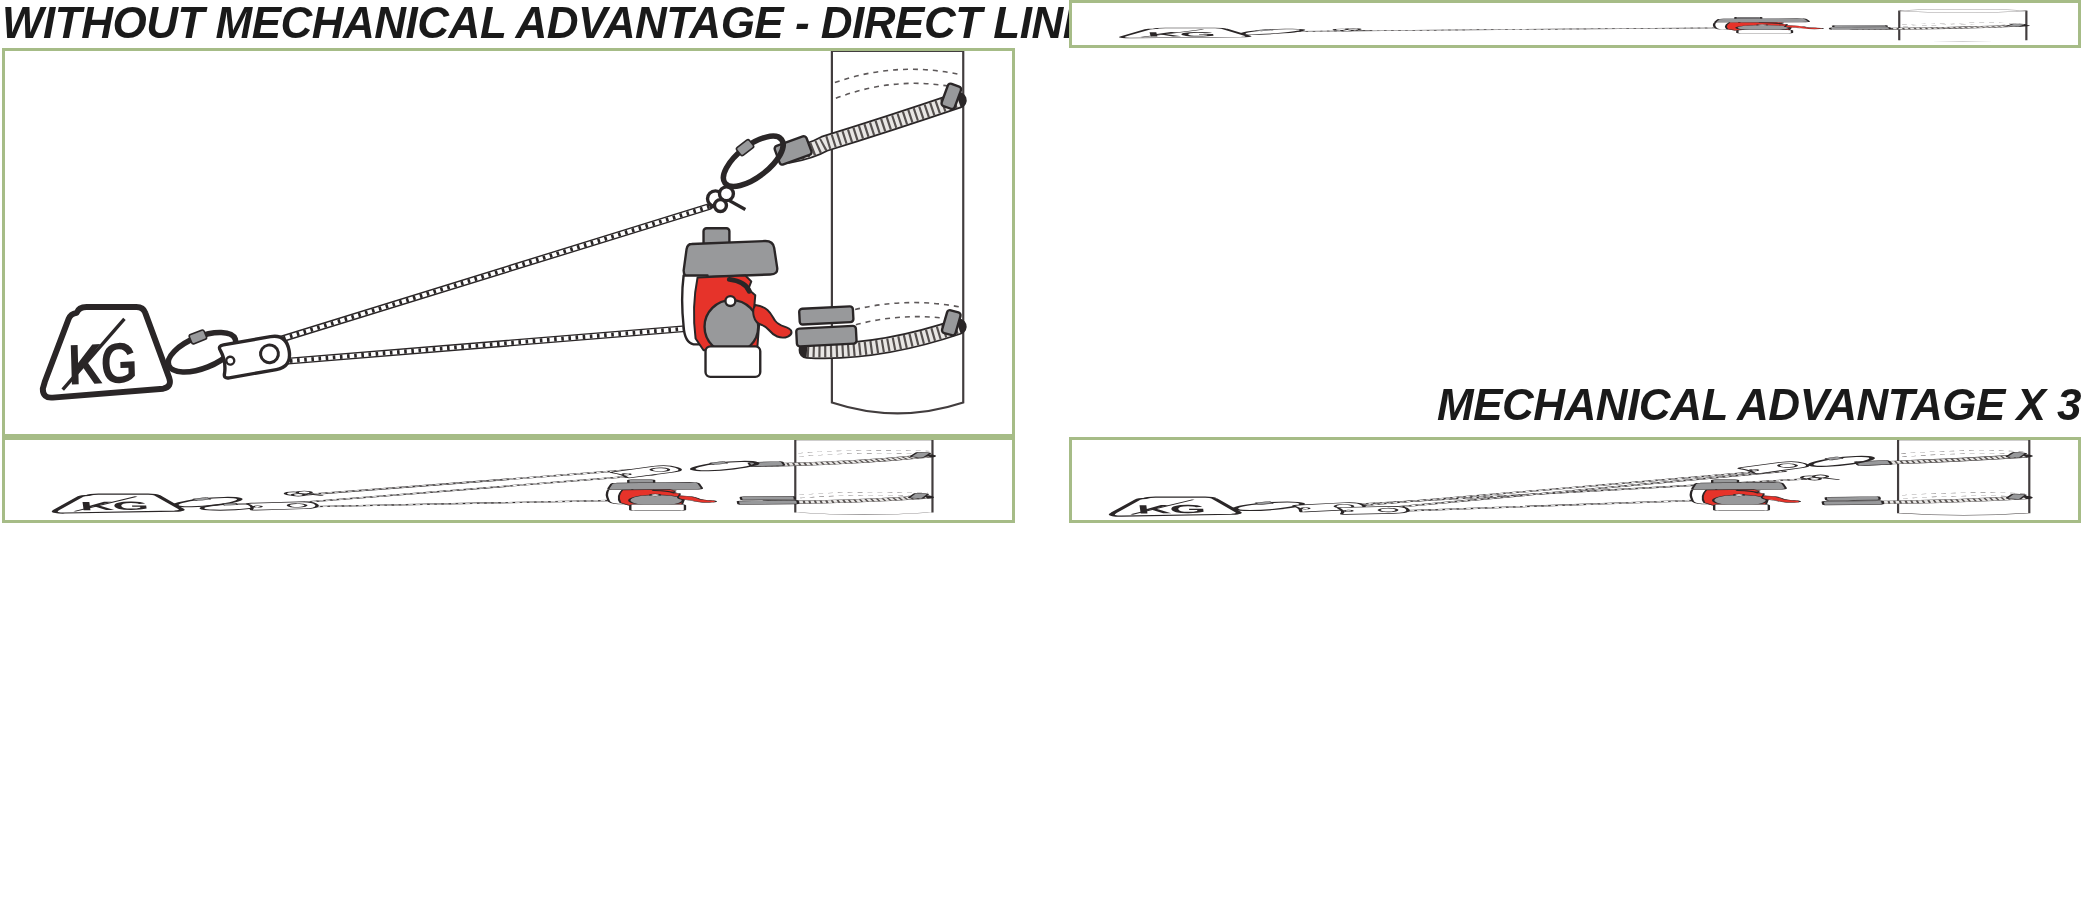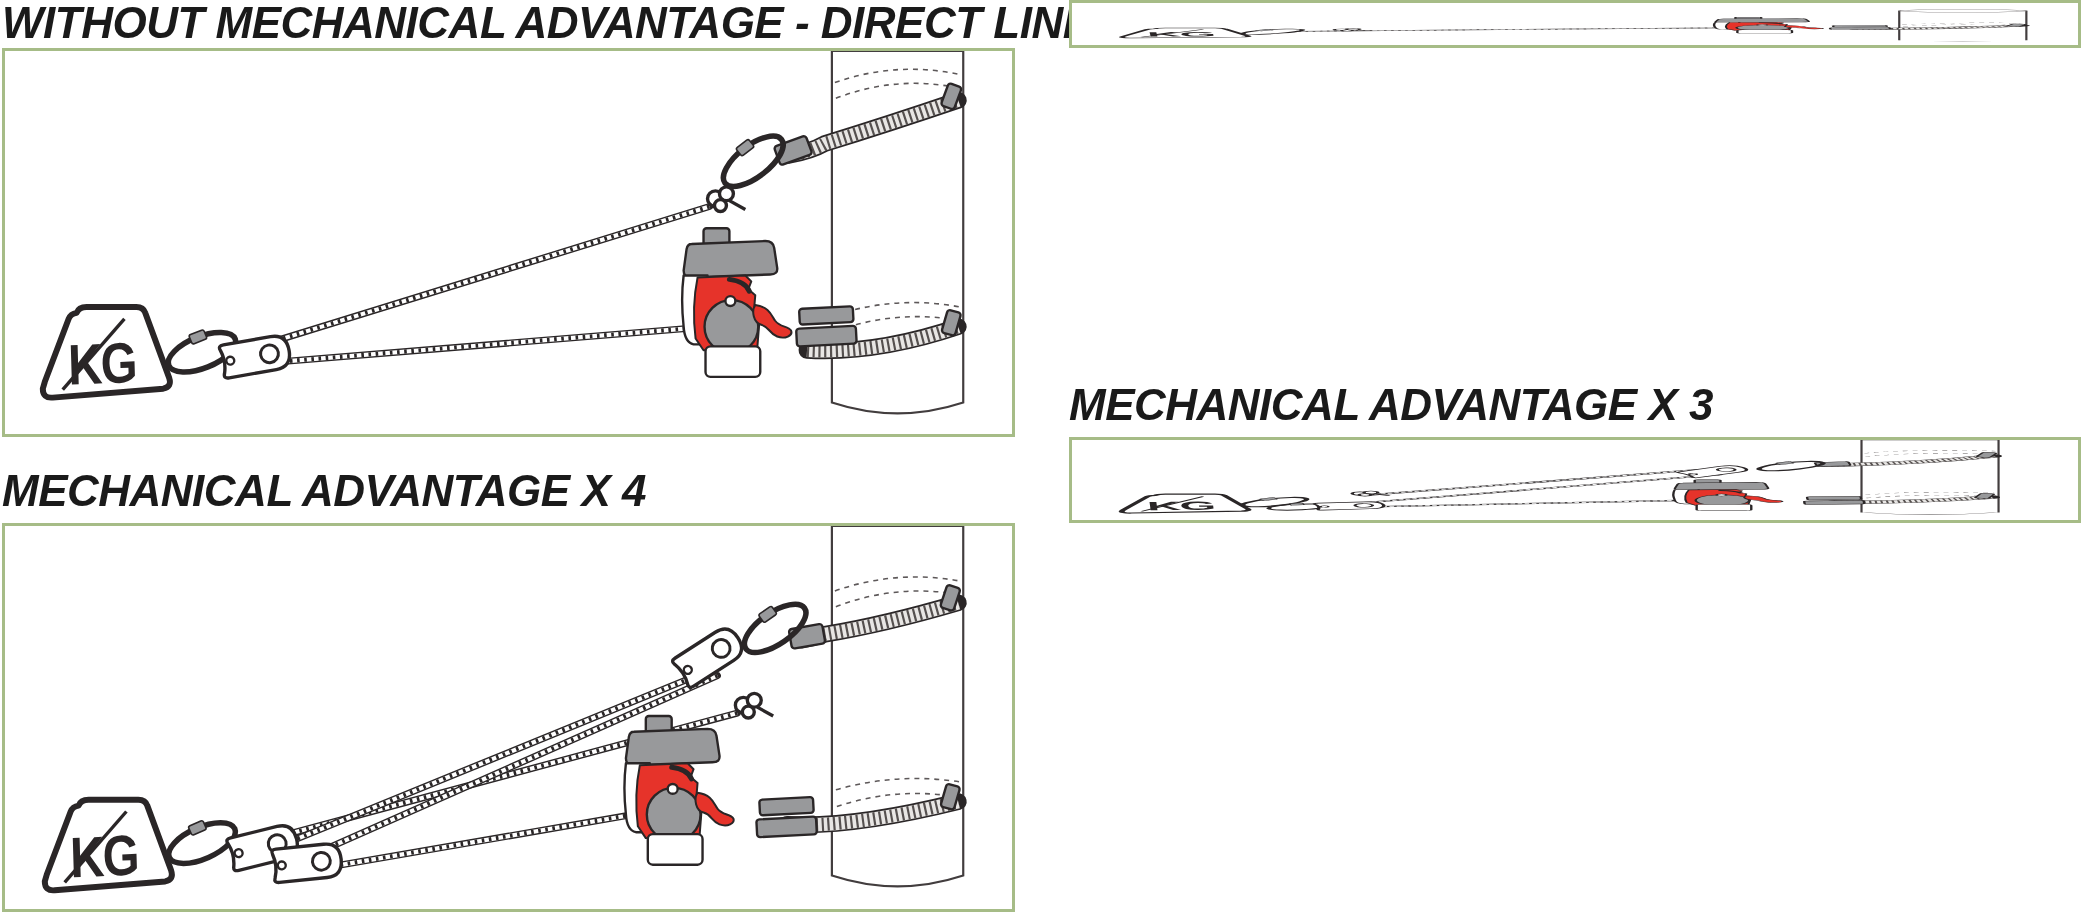--- a/index.html
+++ b/index.html
@@ -11,21 +11,21 @@
     column-gap:54px;
     grid-template-rows:48px 389px 86px 389px;
     padding-left:2px;box-sizing:border-box;
   }
   .ptitle{
     font-weight:bold;font-style:italic;
     font-size:44px;letter-spacing:-0.5px;color:#1a1a1a;
     line-height:1;white-space:nowrap;
   }
   .ptitle.row1{align-self:start;padding-top:1px;}
-  .ptitle.row2{align-self:end;padding-bottom:10px;}
+  .ptitle.row2{align-self:end;padding-bottom:10px;text-align:right;}
   .panel{
     border:3px solid var(--border,#a6bc87);
     background:#ffffff;box-sizing:border-box;
     position:relative;
   }
   .panel svg{display:block;width:100%;height:100%;}
   
   .mg  {fill:var(--gray,#98999b);stroke:var(--ink,#2a2627);stroke-width:2.4;stroke-linejoin:round;}
   .mg2 {fill:var(--gray,#98999b);stroke:var(--ink,#2a2627);stroke-width:1.6;}
   .wh  {fill:#ffffff;stroke:var(--ink,#2a2627);stroke-width:2.4;stroke-linejoin:round;}
@@ -160,21 +160,20 @@
       <use href="#carabiner-shape" transform="translate(752,112) rotate(-38)"></use>
       <use href="#knot-shape" transform="translate(714,150)"></use>
       <use href="#weight-shape" transform="translate(34,260)"></use>
       <text class="kg" transform="translate(64,339) scale(0.82,1) rotate(-2)">KG</text>
       <use href="#carabiner-shape" transform="translate(198,306) rotate(-22)"></use>
       <use href="#pulley-shape" transform="translate(252,310) rotate(-10)"></use>
     </svg>
   </div>
 
   <div class="ptitle row2">MECHANICAL ADVANTAGE X 3</div>
-  <div class="ptitle row2">MECHANICAL ADVANTAGE X 4</div>
 
   <div class="panel">
     <svg viewBox="0 0 1013 389" preserveAspectRatio="none">
       <g>
         <path class="wh3" d="M795,0 L795,352 Q864,374 933,352 L933,0 Z"></path>
       </g>
       <g>
         <path class="dsh" d="M798,64 Q858,42 930,54"></path>
         <path class="dsh" d="M799,80 Q859,56 931,68"></path>
         <g>

